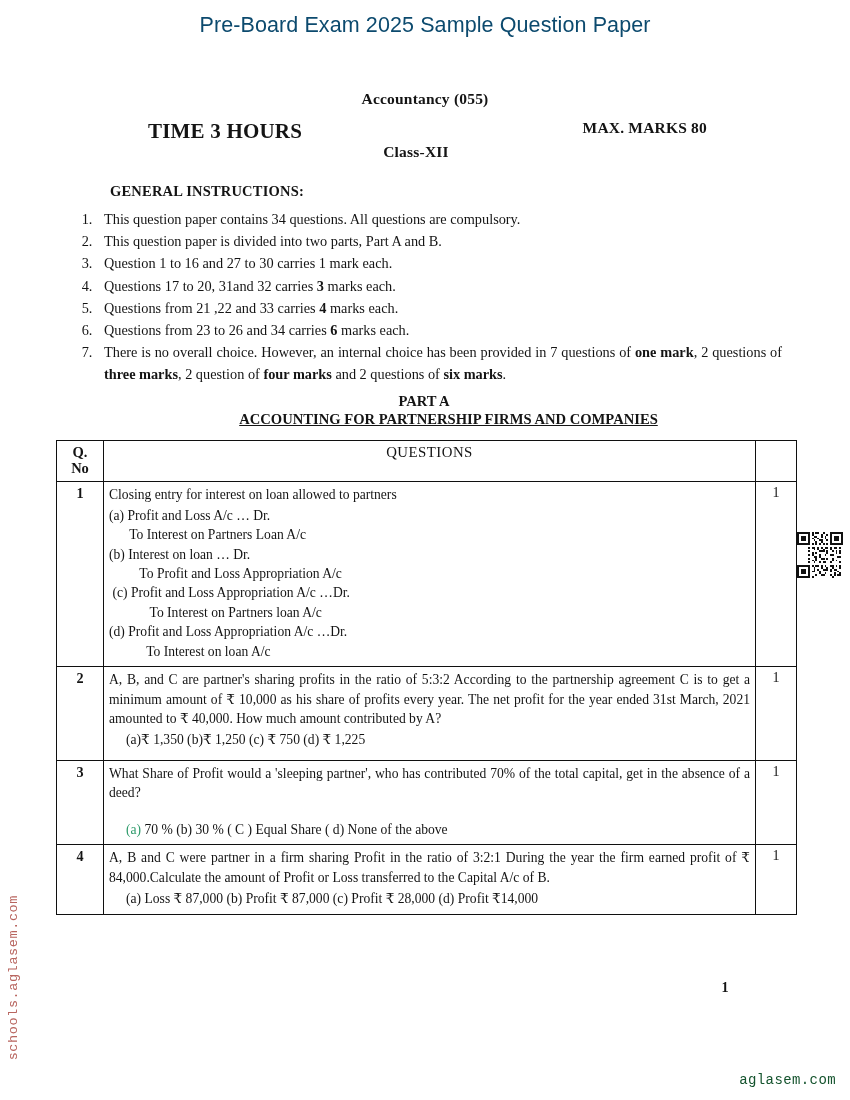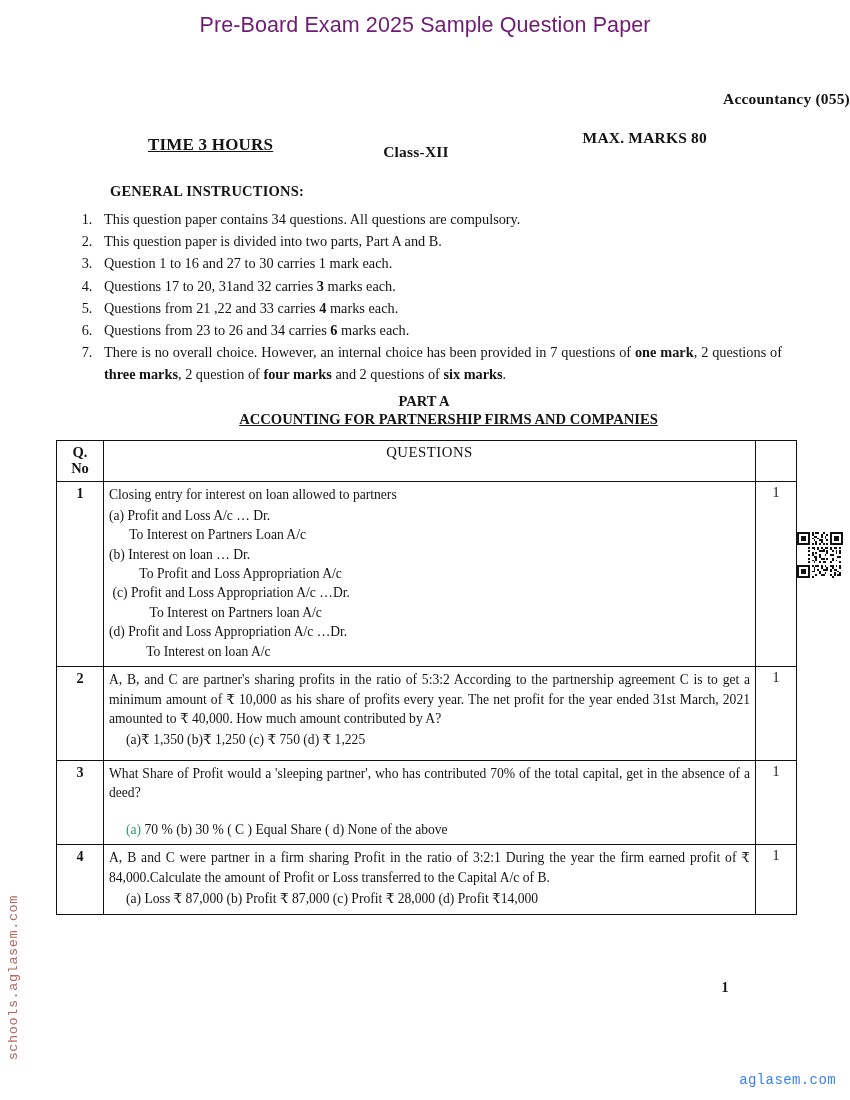--- a/index.html
+++ b/index.html
@@ -14,51 +14,50 @@
     font-family: "Liberation Serif", "DejaVu Serif", serif;
     color: #141414;
     overflow: hidden;
   }
 
   
   .doc-title {
     font-family: "Liberation Sans", "DejaVu Sans", sans-serif;
     font-size: 21.5px;
     text-align: center;
-    color: #701a75;
+    color: #0c4a6e;
     padding-top: 13px;
     letter-spacing: 0.1px;
   }
 
   
   .subject-line {
-    text-align: right;
+    text-align: center;
     font-weight: bold;
     font-size: 15.5px;
     margin-top: 52px;
     letter-spacing: 0.2px;
   }
   .time-marks-row {
     position: relative;
     height: 22px;
     margin-top: 11px;
   }
   .time-label {
     position: absolute;
     left: 148px;
-    top: 16px;
-    font-weight: bold;
-    font-size: 17px;
+    top: 0;
+    font-weight: bold;
+    font-size: 21px;
     letter-spacing: 0.2px;
-    text-decoration: underline;
   }
   .marks-label {
     position: absolute;
     right: 143px;
-    top: 10px;
+    top: 0;
     font-weight: bold;
     font-size: 15.5px;
     letter-spacing: 0.2px;
   }
   .class-line {
     text-align: center;
     font-weight: bold;
     font-size: 15.5px;
     margin-top: 2px;
     padding-right: 18px;
@@ -188,21 +187,21 @@
     transform: rotate(180deg);
     transform-origin: center;
     white-space: nowrap;
   }
   .corner-logo {
     position: absolute;
     right: 14px;
     bottom: 12px;
     font-family: "Liberation Mono", "DejaVu Sans Mono", monospace;
     font-size: 14px;
-    color: #3b82f6;
+    color: #14532d;
     letter-spacing: 0.4px;
   }
 </style>
 </head>
 <body>
 
 <div class="doc-title">Pre-Board Exam 2025 Sample Question Paper</div>
 
 <div class="subject-line">Accountancy (055)</div>
 

